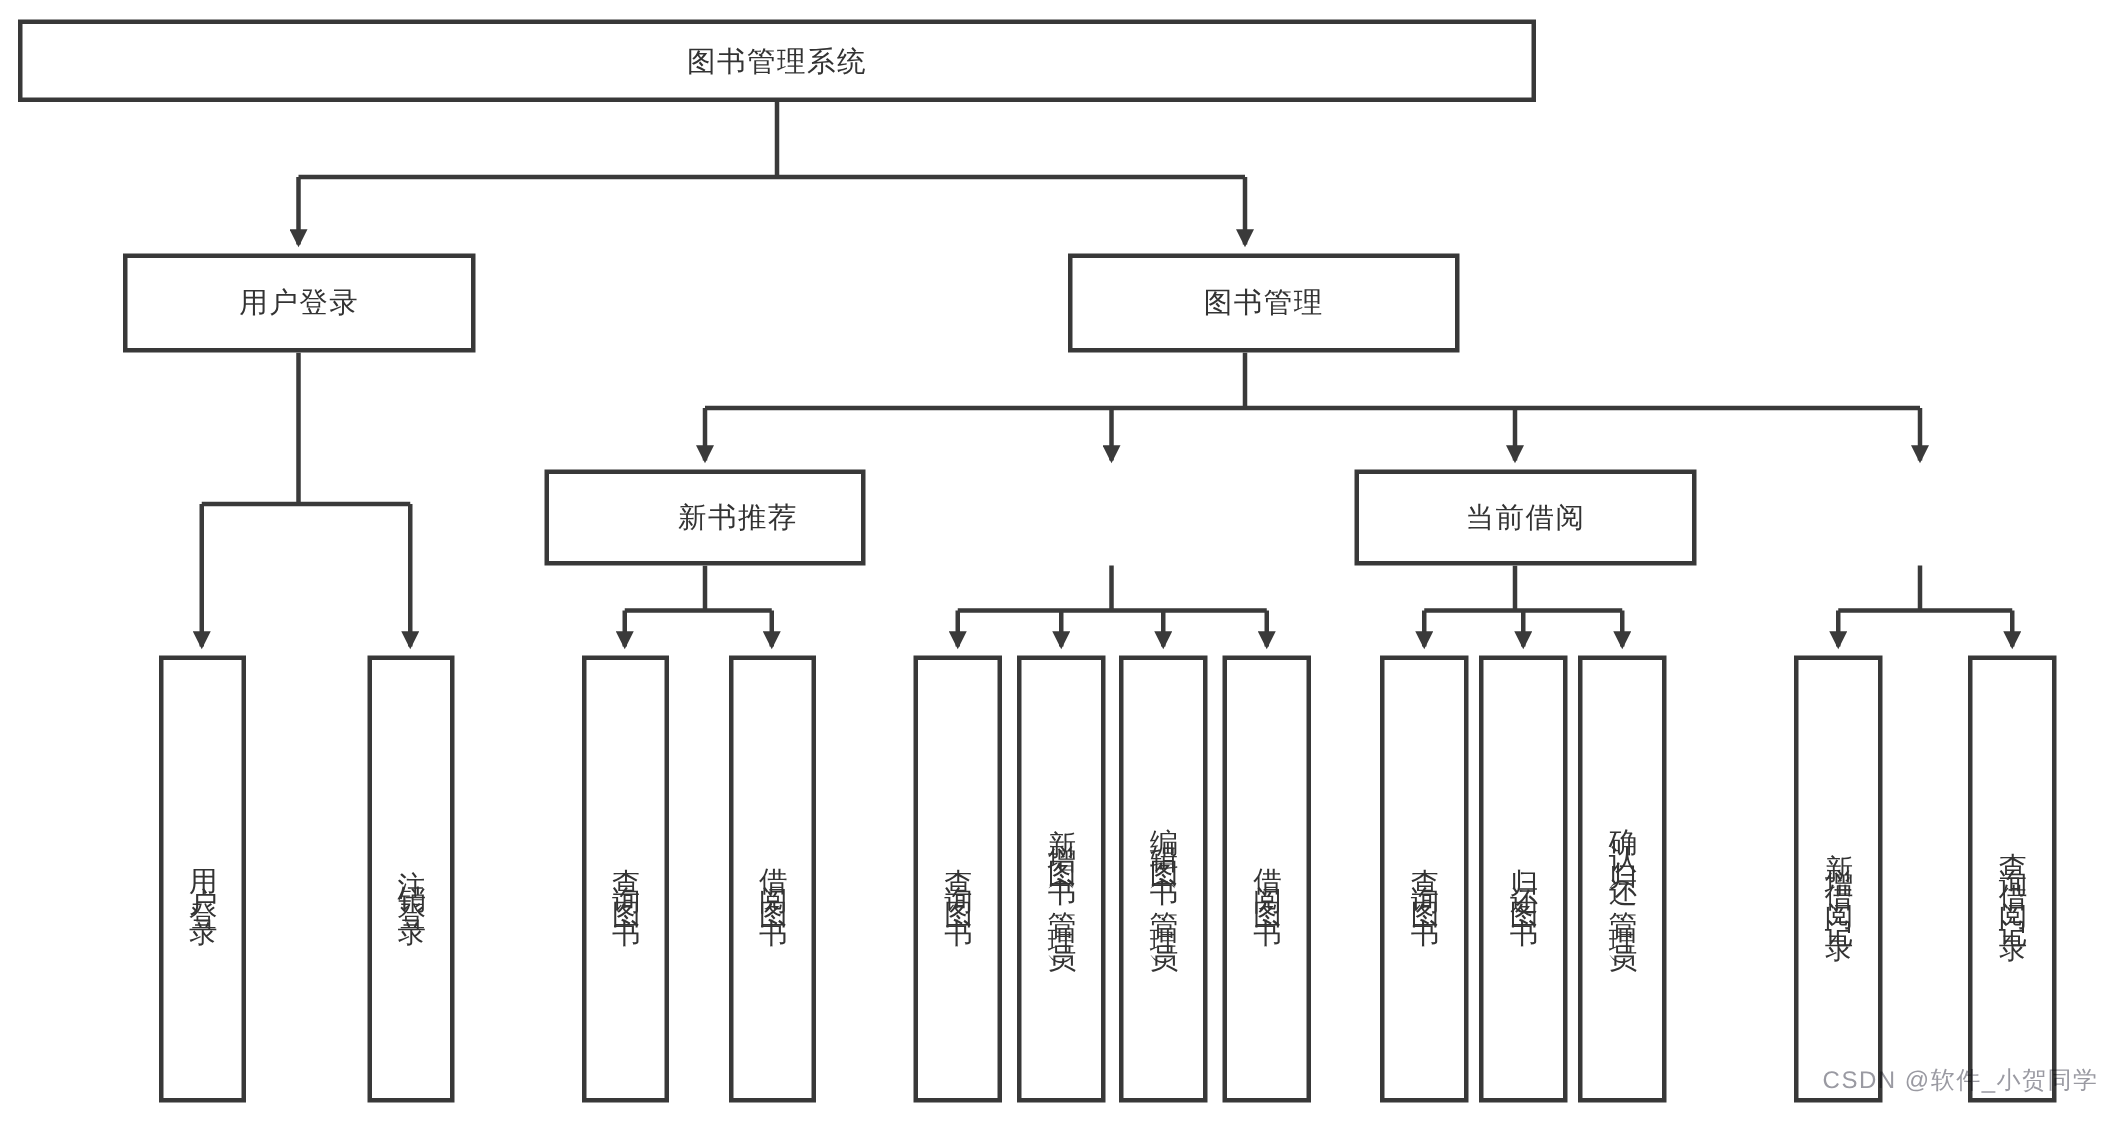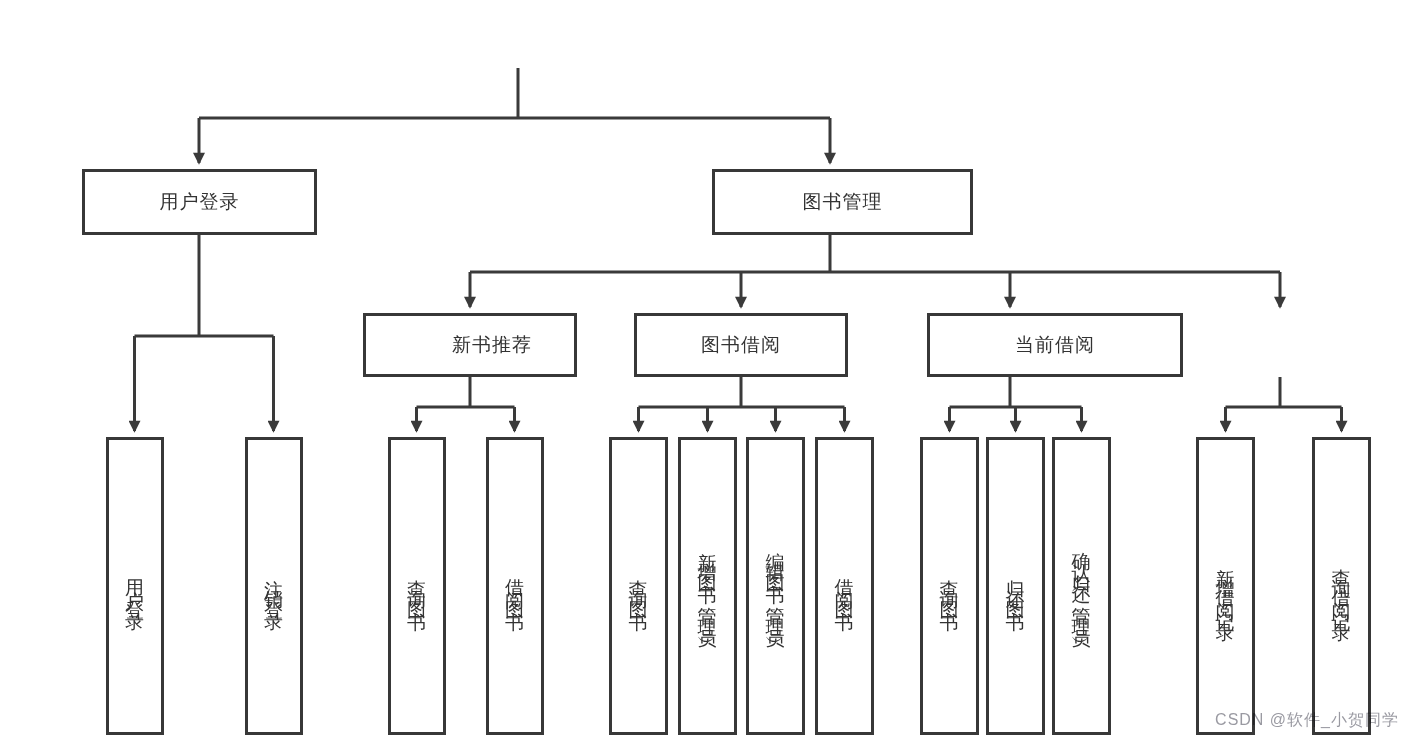--- a/index.html
+++ b/index.html
@@ -102,35 +102,35 @@
     <path class="wire" marker-end="url(#arrow)" d="M707.5,407 V431"></path>
     <path class="wire" marker-end="url(#arrow)" d="M775.5,407 V431"></path>
     <path class="wire" marker-end="url(#arrow)" d="M844.5,407 V431"></path>
     <path class="wire" marker-end="url(#arrow)" d="M949.5,407 V431"></path>
     <path class="wire" marker-end="url(#arrow)" d="M1015.5,407 V431"></path>
     <path class="wire" marker-end="url(#arrow)" d="M1081.5,407 V431"></path>
     <path class="wire" marker-end="url(#arrow)" d="M1225.5,407 V431"></path>
     <path class="wire" marker-end="url(#arrow)" d="M1341.5,407 V431"></path>
   </svg>
 
+  <div class="node" style="left:12px; top:13px; width:1012px; height:55px;">
+    <span>图书管理系统</span>
+  </div>
 
   <div class="node" style="left:82px; top:169px; width:235px; height:66px;">
     <span>用户登录</span>
   </div>
   <div class="node" style="left:712px; top:169px; width:261px; height:66px;">
     <span>图书管理</span>
   </div>
 
   <div class="node" style="left:363px; top:313px; width:214px; height:64px;padding-left:44px;">
     <span>新书推荐</span>
   </div>
-  <div class="node" style="left:634px; top:313px; width:214px; height:64px;">
-    <span>图书借阅</span>
-  </div>
-  <div class="node" style="left:903px; top:313px; width:256px; height:64px;margin-left:24px;">
+  <div class="node" style="left:903px; top:313px; width:228px; height:64px;">
     <span>当前借阅</span>
   </div>
 
   <div class="node" style="left:106px; top:437px; width:58px; height:298px;">
     <span class="vtext">用户登录</span>
   </div>
   <div class="node" style="left:245px; top:437px; width:58px; height:298px;">
     <span class="vtext">注销登录</span>
   </div>
 

